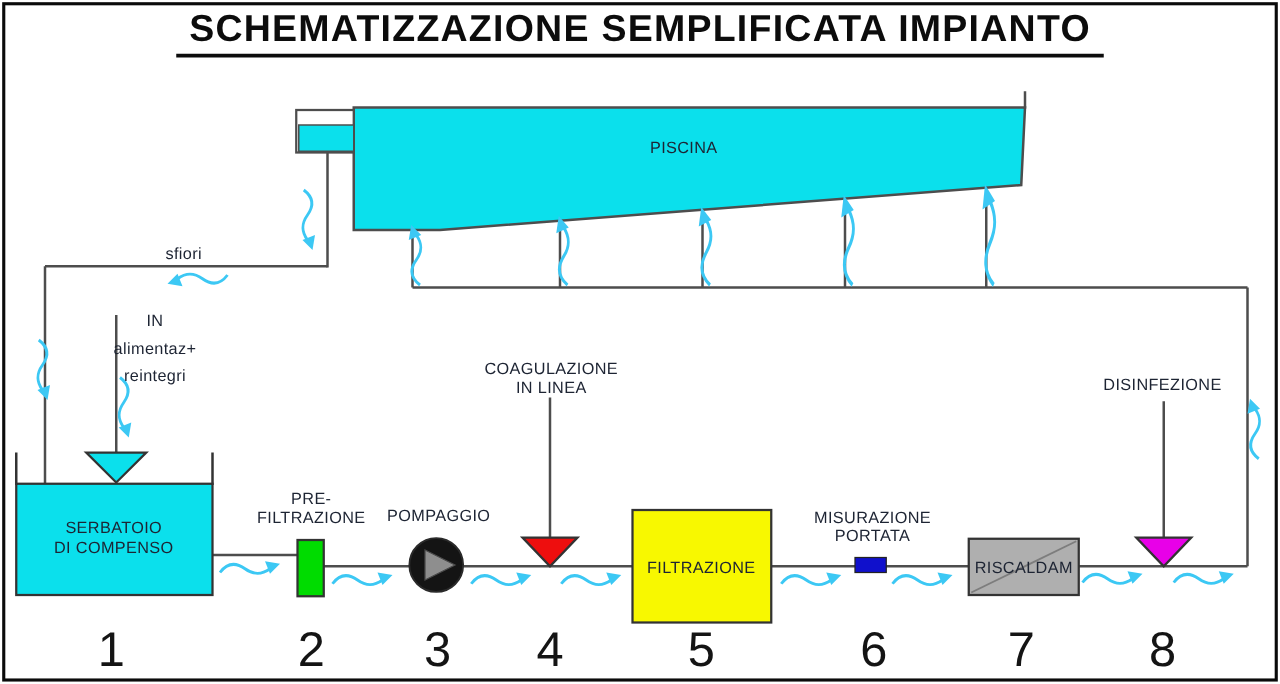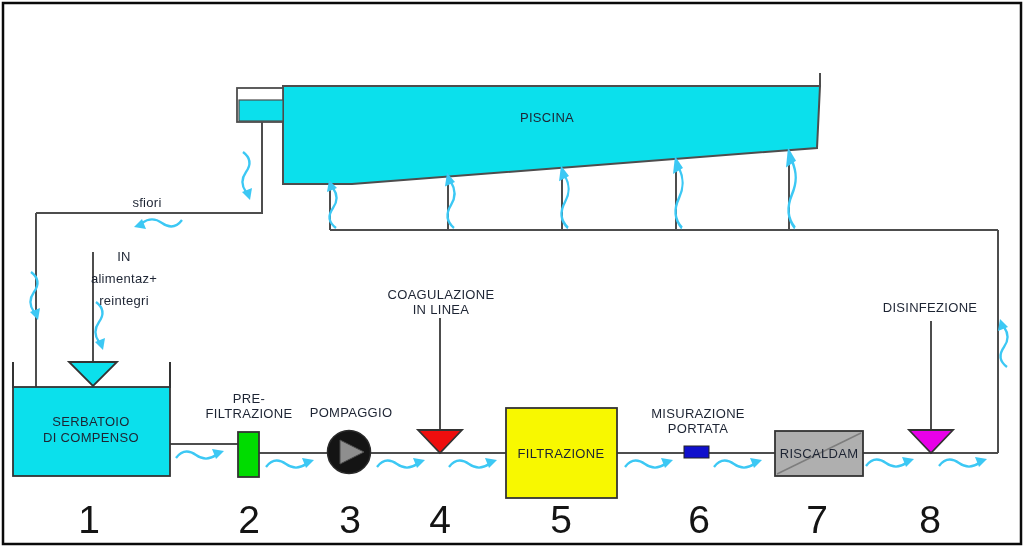--- a/index.html
+++ b/index.html
@@ -22,20 +22,23 @@
   .lbl{font-size:13px;text-anchor:middle;letter-spacing:0.3px;}
   .num{font-size:39px;text-anchor:middle;fill:#141414;}
   #warrow .wv{stroke:#3cc8f4;stroke-width:2.3;fill:none;}
   #warrow .wh{fill:#3cc8f4;stroke:none;}
 </style>
 </head>
 <body>
 
 <div id="stage">
 
+  <div class="title-wrap">
+    <h1>SCHEMATIZZAZIONE SEMPLIFICATA IMPIANTO</h1>
+  </div>
 
   <svg width="1024" height="547" viewBox="0 0 1024 547">
     <defs>
       <g id="warrow">
         <path class="wv" d="M0,3 C6,-5 13,-5 20,0 C27,5 33,5 40,0"></path>
         <polygon class="wh" points="48,-4 36,-6 40,4"></polygon>
       </g>
     </defs>
 
     <rect x="3" y="3" width="1018" height="541" fill="none" stroke="#0a0a0a" stroke-width="2.5"></rect>

